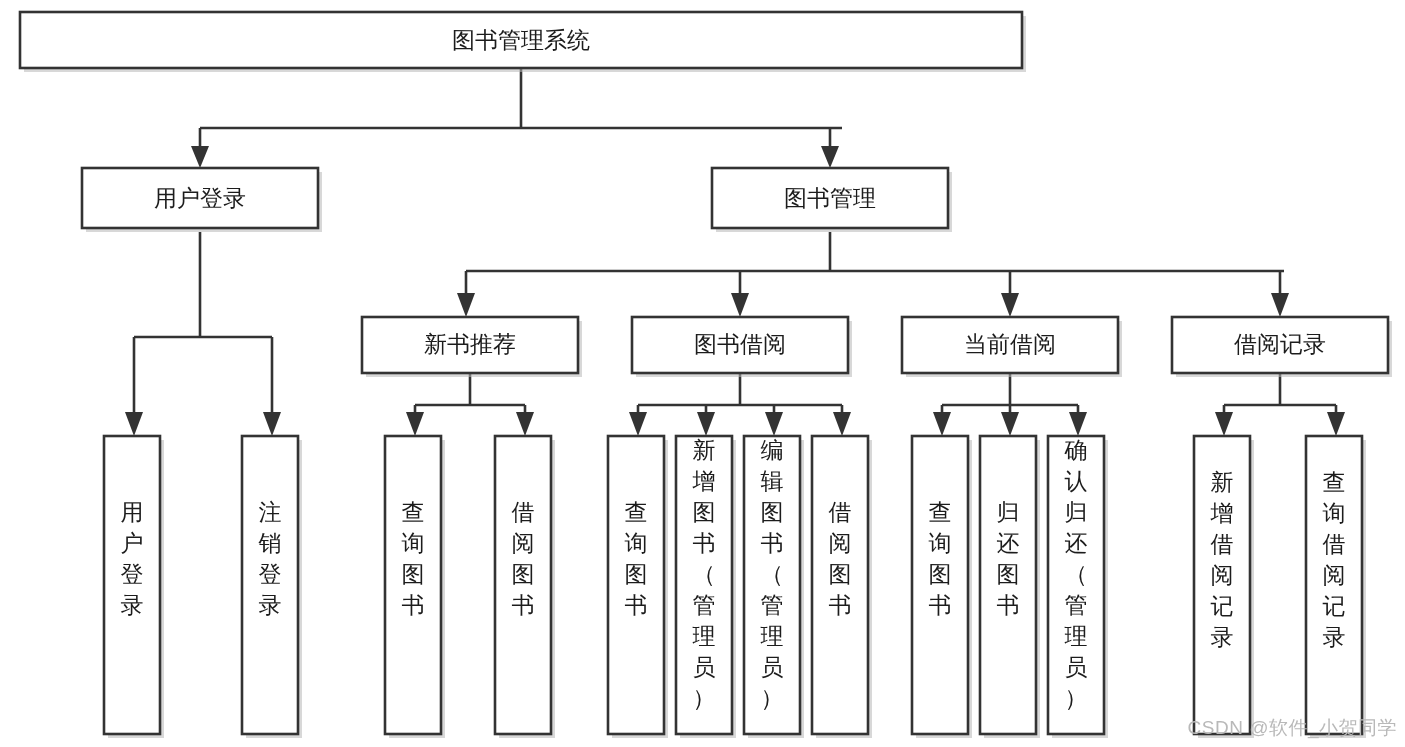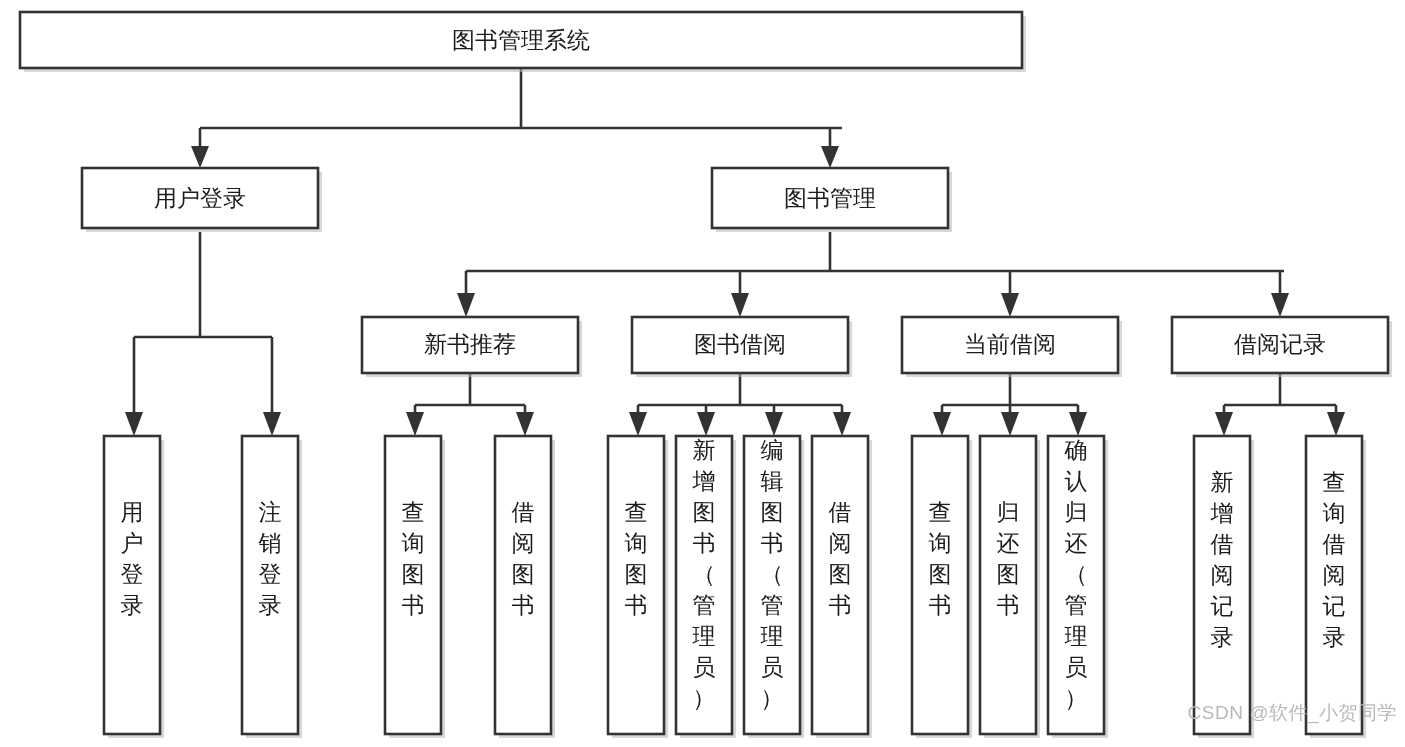--- a/index.html
+++ b/index.html
@@ -54,21 +54,21 @@
   }
   .node-label-vertical {
     font-family: "Liberation Sans", "DejaVu Sans", sans-serif;
     fill: #1c1c1c;
     font-size: 23px;
     text-anchor: middle;
   }
   .watermark {
     position: absolute;
     right: 8px;
-    bottom: 21px;
+    bottom: 6px;
     font-family: "Liberation Sans", "DejaVu Sans", sans-serif;
     font-size: 19px;
     color: #b9b9b9;
     letter-spacing: 0.5px;
     white-space: nowrap;
     pointer-events: none;
     user-select: none;
   }
 </style>
 </head>

